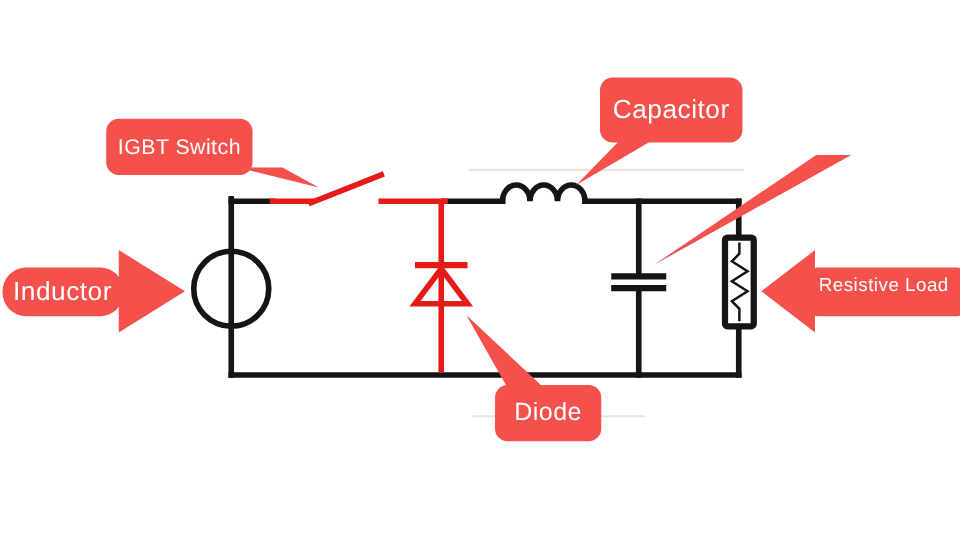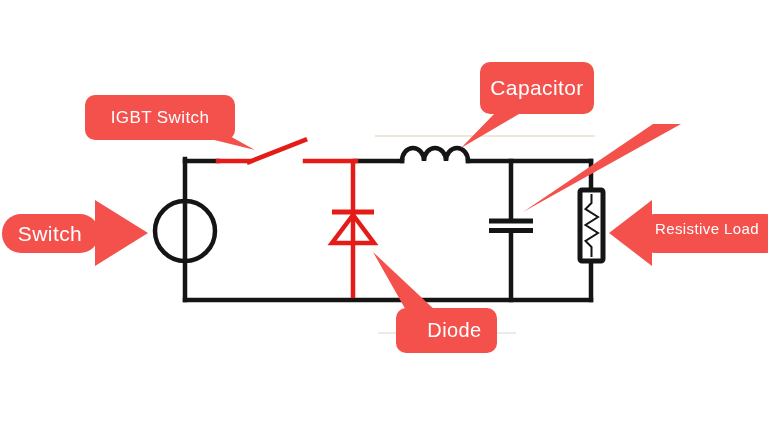--- a/index.html
+++ b/index.html
@@ -27,24 +27,24 @@
   .arrow-text {
     position: absolute;
     color: #ffffff;
     display: flex;
     align-items: center;
     justify-content: center;
     letter-spacing: 0.4px;
     font-weight: 400;
     z-index: 3;
   }
-  .lbl-igbt      { left: 85px;  top: 95px;  width: 150px; height: 45px; font-size: 17px; }
+  .lbl-igbt      { left: 85px;  top: 95px;  width: 117px; height: 45px; font-size: 17px; }
   .lbl-inductor  { left: 480px; top: 62px;  width: 114px; height: 52px; font-size: 21px; }
   .lbl-capacitor { left: 635px; top: 82px;  width: 129px; height: 45px; font-size: 21px; }
-  .lbl-diode     { left: 396px; top: 308px; width: 85px;  height: 45px; font-size: 20px; padding-left: 16px; }
+  .lbl-diode     { left: 396px; top: 308px; width: 85px;  height: 45px; font-size: 20px; }
   .lbl-battery   { left: 2px;   top: 214px; width: 96px;  height: 39px; font-size: 21px; }
   .lbl-resload   { left: 648px; top: 214px; width: 118px; height: 28px; font-size: 15px; }
 </style>
 </head>
 <body>
 
 <div class="canvas">
 
   <svg width="768" height="432" viewBox="0 0 768 432">
 
@@ -98,16 +98,16 @@
     <g fill="#f4514c">
       <rect x="648" y="214" width="124" height="39" rx="6"></rect>
       <polygon points="652,200 652,266 609,233"></polygon>
     </g>
   </svg>
 
   <div class="callout lbl-igbt">IGBT Switch</div>
   <div class="callout lbl-inductor">Capacitor</div>
   <div class="callout lbl-diode">Diode</div>
 
-  <div class="arrow-text lbl-battery">Switch</div>
+  <div class="arrow-text lbl-battery">Inductor</div>
   <div class="arrow-text lbl-resload">Resistive Load</div>
 
 </div>
 
 </body></html>

